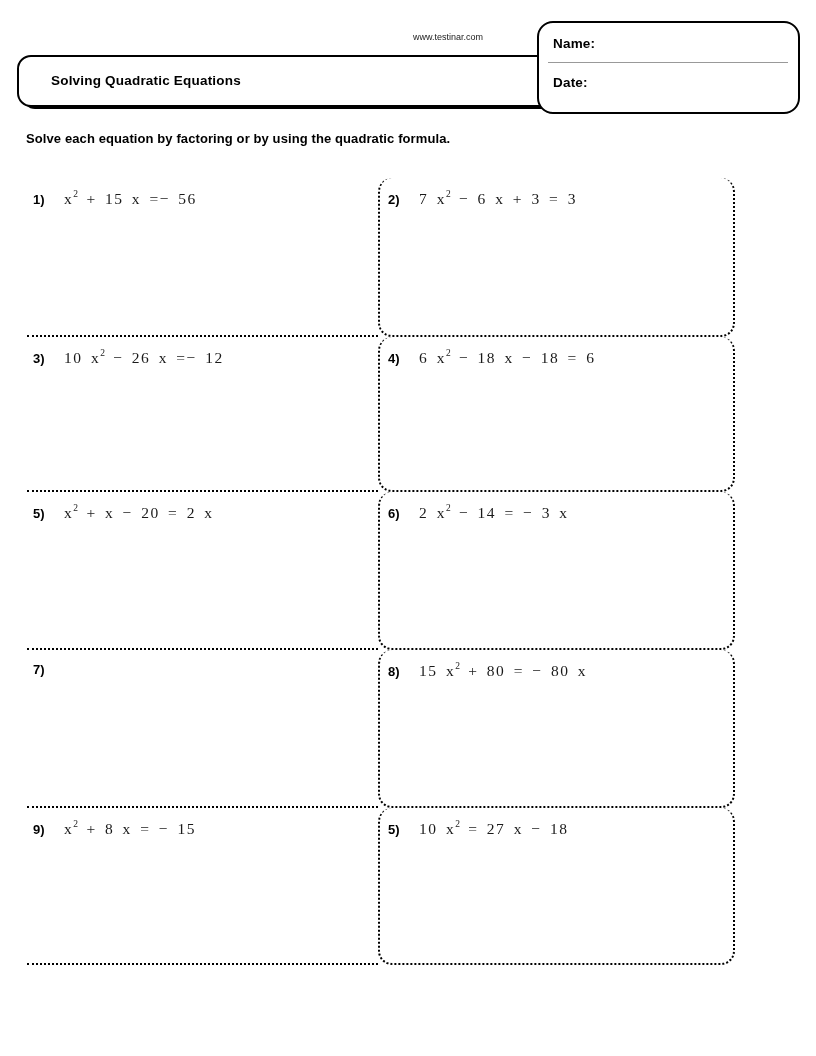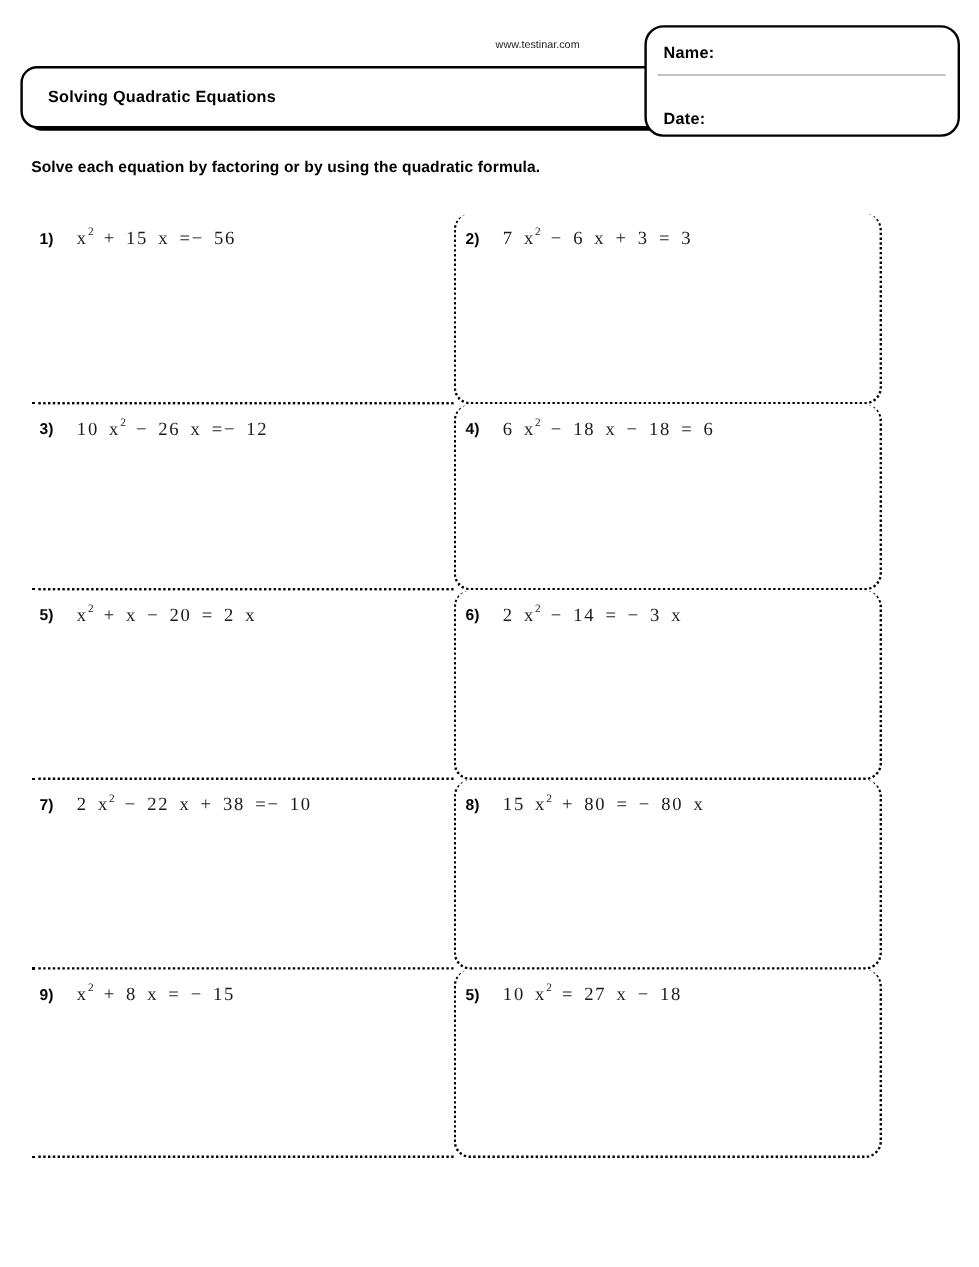--- a/index.html
+++ b/index.html
@@ -31,40 +31,40 @@
     z-index: 3;
   }
   .name-box .field-label {
     position: absolute;
     left: 14px;
     font-size: 13.5px;
     font-weight: bold;
     letter-spacing: 0.2px;
   }
   .name-box .name-label { top: 13px; }
-  .name-box .date-label { top: 68px; }
+  .name-box .date-label { top: 52px; }
   .name-box .separator {
     position: absolute;
     left: 9px; right: 10px; top: 39px;
     border-top: 1px solid #999;
   }
 
   .title-box {
     position: absolute;
     left: 17px; top: 55px;
     width: 723px; height: 52px;
     background: #fff;
     border: 2.5px solid #000;
     border-radius: 14px;
     z-index: 2;
     box-shadow: 4px 4px 0 -2px #000;
   }
   .title-box .title {
     display: block;
-    padding-left: 21px;
+    padding-left: 32px;
     line-height: 48px;
     font-size: 13.5px;
     font-weight: bold;
     letter-spacing: 0.2px;
   }
 
   .instruction {
     position: absolute;
     left: 26px; top: 131px;
     font-size: 13px;
@@ -182,21 +182,20 @@
       <div class="problem">
         <span class="p-num">6)</span>
         <span class="p-eq">2 x<sup>2</sup> − 14 = − 3 x</span>
       </div>
     </div>
   </div>
   <div class="row row-4">
     <div class="cell left">
       <div class="problem">
         <span class="p-num">7)</span>
-        <span class="p-eq">2 x<sup>2</sup> − 22 x + 38 =− 10</span>
       </div>
     </div>
     <div class="cell right">
       <div class="problem">
         <span class="p-num">8)</span>
         <span class="p-eq">15 x<sup>2</sup> + 80 = − 80 x</span>
       </div>
     </div>
   </div>
   <div class="row row-5">

